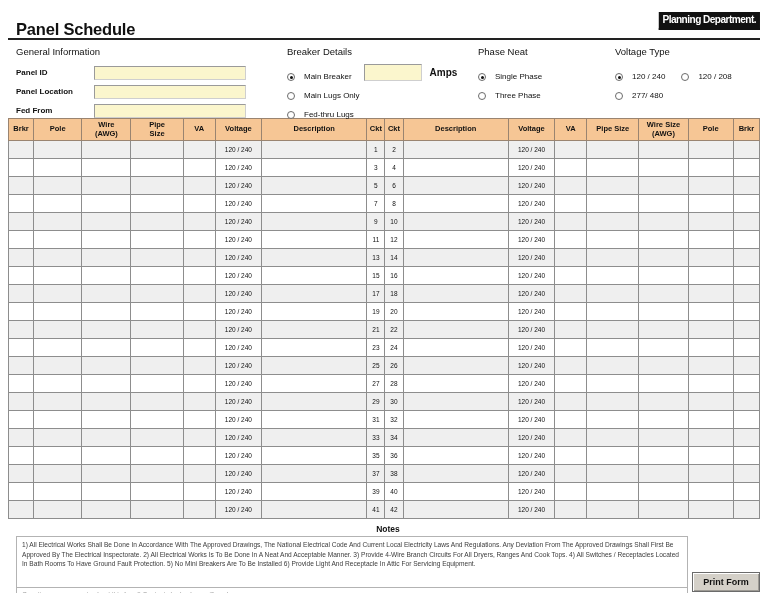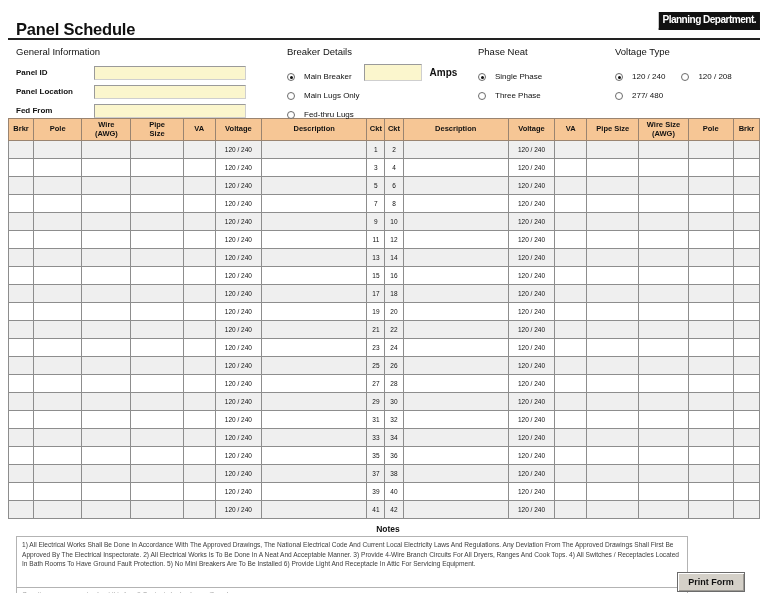--- a/index.html
+++ b/index.html
@@ -199,21 +199,21 @@
     height: 16px;
     box-sizing: border-box;
     padding: 3px 5px;
     font-size: 6.6px;
     color: #9a9a9a;
     background: #fff;
     overflow: hidden;
   }
   .print-btn {
     position: absolute;
-    right: 15px;
+    right: 0;
     top: 36px;
     width: 68px;
     height: 20px;
     background: #d4d0c8;
     border: 1px solid #6b6b6b;
     box-shadow: inset 1px 1px 0 #fff, inset -1px -1px 0 #9d9a94;
     font-family: "Liberation Sans", sans-serif;
     font-size: 9px;
     font-weight: bold;
     color: #111;

